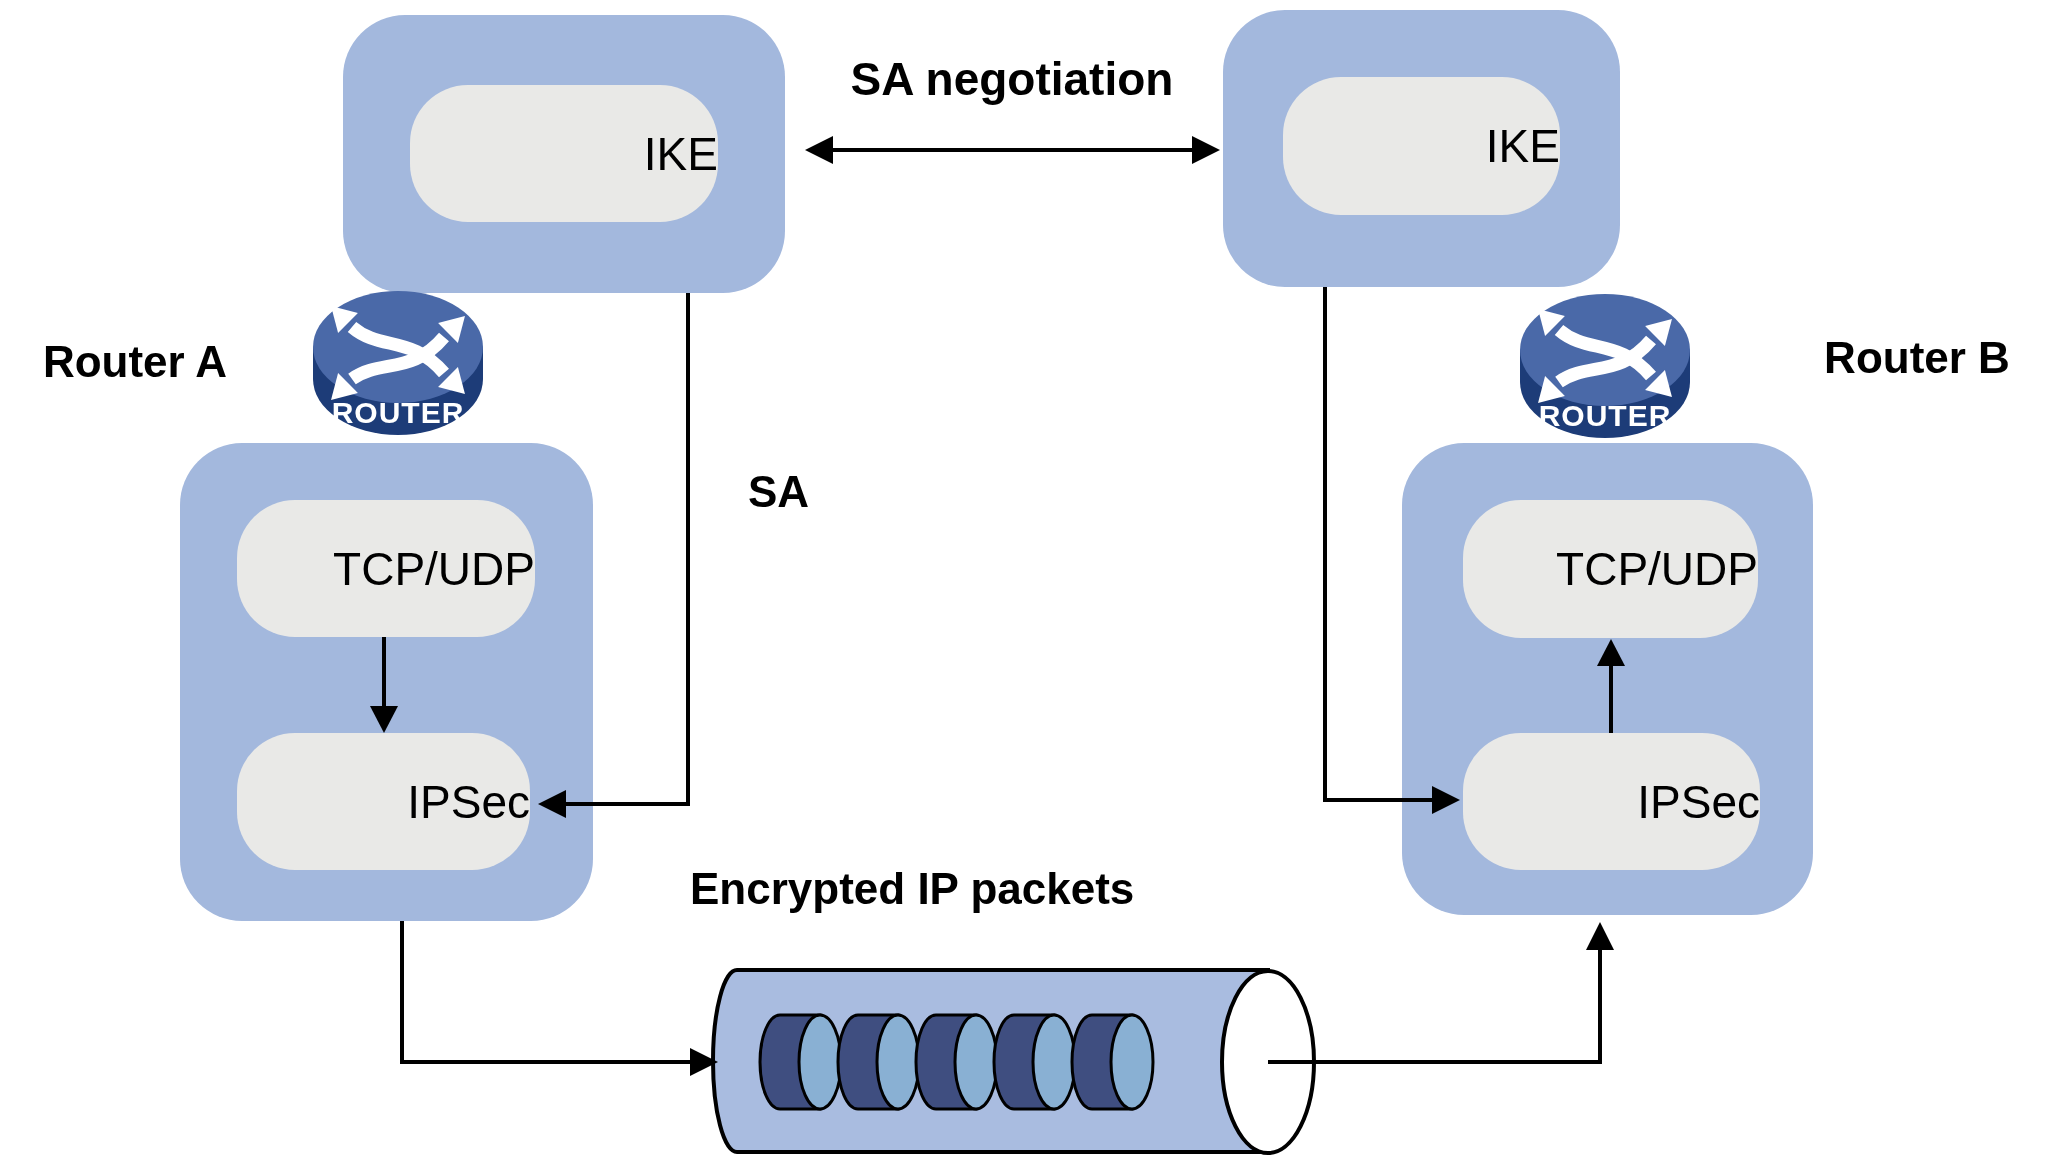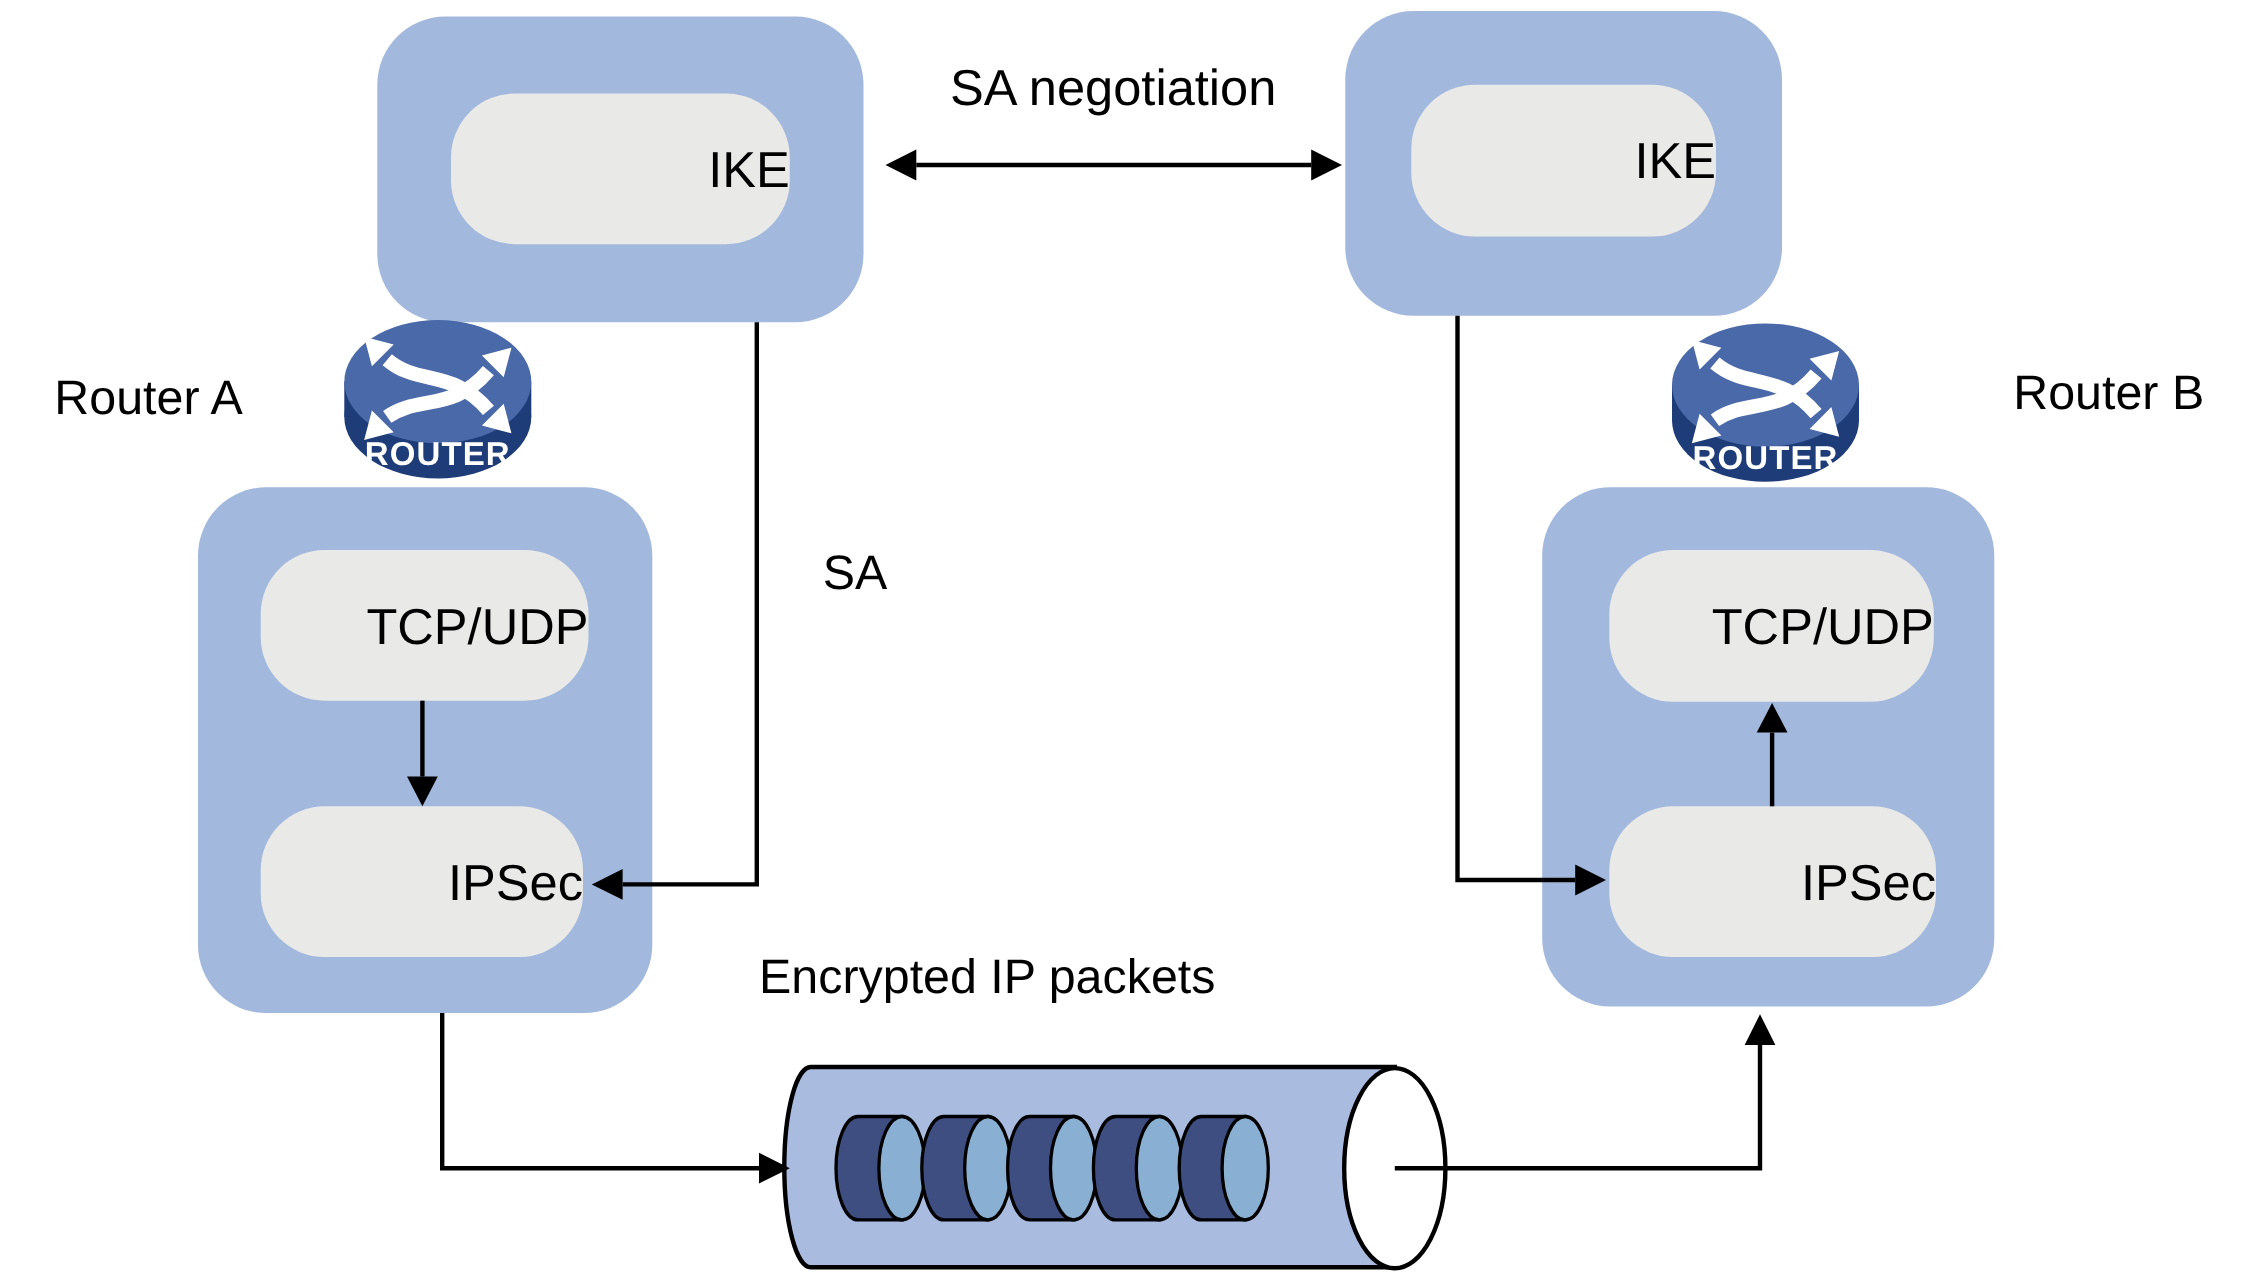--- a/index.html
+++ b/index.html
@@ -15,21 +15,21 @@
     font-family:"Liberation Sans", sans-serif; color:var(--text);
   }
   .blue-box{position:absolute; background:var(--box-blue); border-radius:62px;}
   .gray-pill{
     position:absolute; background:var(--box-gray); border-radius:58px;
     display:flex; align-items:center; justify-content:flex-end;
     font-size:46px; color:var(--text); white-space:nowrap;
   }
   .float-label{
     position:absolute; font-size:44px; color:var(--text);
-    white-space:nowrap; text-align:center;
+    white-space:nowrap; text-align:center;font-weight:bold;
   }
   svg#overlay{position:absolute; left:0; top:0; pointer-events:none;}
   .conn{stroke:var(--line); stroke-width:4; fill:none;}
   .head{fill:var(--line); stroke:none;}
   .tunnel-body{fill:var(--tunnel-body); stroke:var(--line); stroke-width:4;}
   .tunnel-open{fill:#ffffff; stroke:var(--line); stroke-width:4;}
   .disk-dark{fill:var(--disk-dark); stroke:var(--line); stroke-width:3;}
   .disk-light{fill:var(--disk-light); stroke:var(--line); stroke-width:3;}
   .router-top{fill:var(--router-top);}
   .router-side{fill:var(--router-side);}
@@ -67,21 +67,21 @@
   <div class="gray-pill" style="left:1463px;top:500px;width:295px;height:138px;">
     <span>TCP/UDP</span>
   </div>
   <div class="gray-pill" style="left:1463px;top:733px;width:297px;height:137px;">
     <span>IPSec</span>
   </div>
 
   <div class="float-label" style="left:30px;top:337px;width:210px;">Router A</div>
   <div class="float-label" style="left:1807px;top:333px;width:220px;">Router B</div>
   <div class="float-label" style="left:812px;top:52px;width:400px;font-size:46px;">SA negotiation</div>
-  <div class="float-label" style="left:748px;top:496px;">SA</div>
+  <div class="float-label" style="left:748px;top:467px;">SA</div>
   <div class="float-label" style="left:690px;top:864px;width:400px;">Encrypted IP packets</div>
 
   <svg id="overlay" width="2048" height="1168" viewBox="0 0 2048 1168">
     <defs>
       <g id="router-icon">
         <ellipse class="router-side" cx="0" cy="22" rx="85" ry="56"></ellipse>
         <rect class="router-side" x="-85" y="-10" width="170" height="32"></rect>
         <ellipse class="router-top" cx="0" cy="-10" rx="85" ry="56"></ellipse>
         <path class="router-arrow" d="M -46 22 C -18 2, 14 18, 46 -20"></path>
         <path class="router-arrow" d="M -46 -30 C -18 -6, 14 -22, 46 16"></path>

